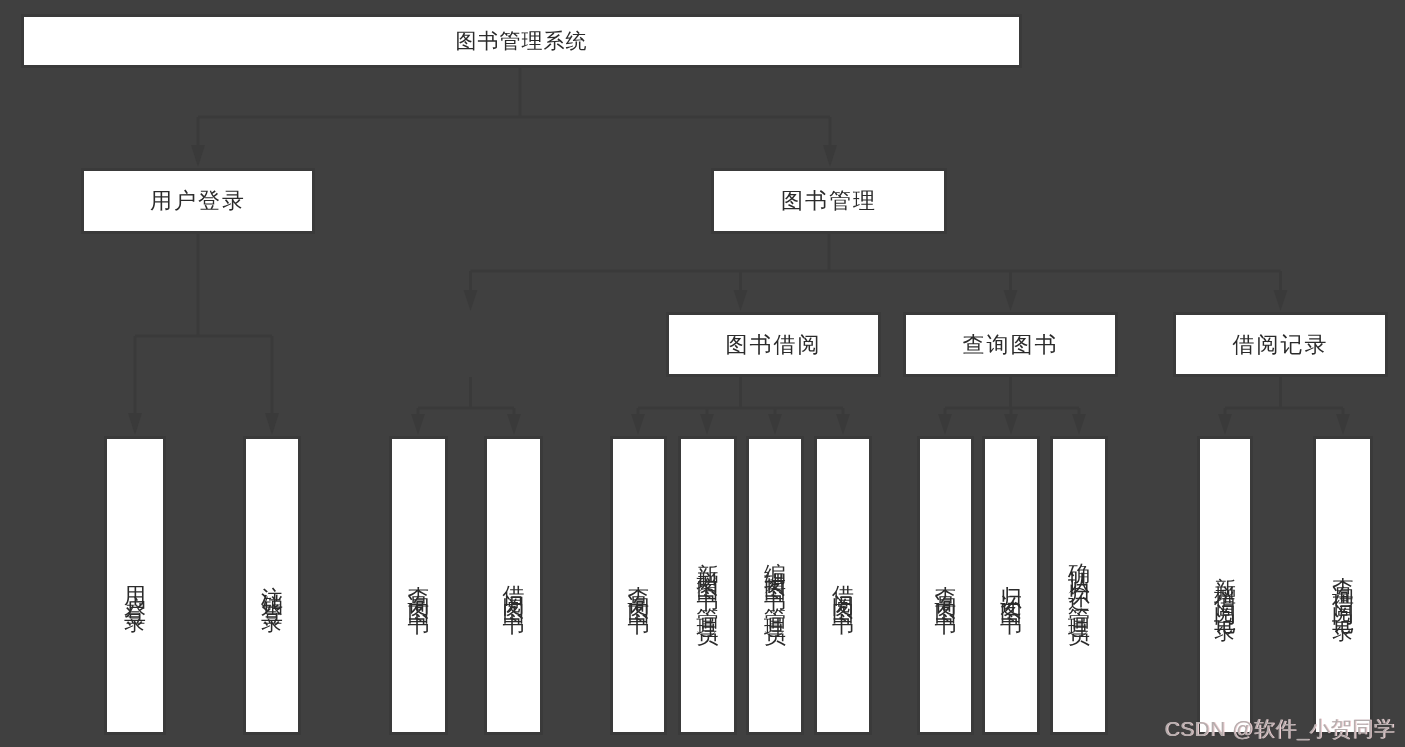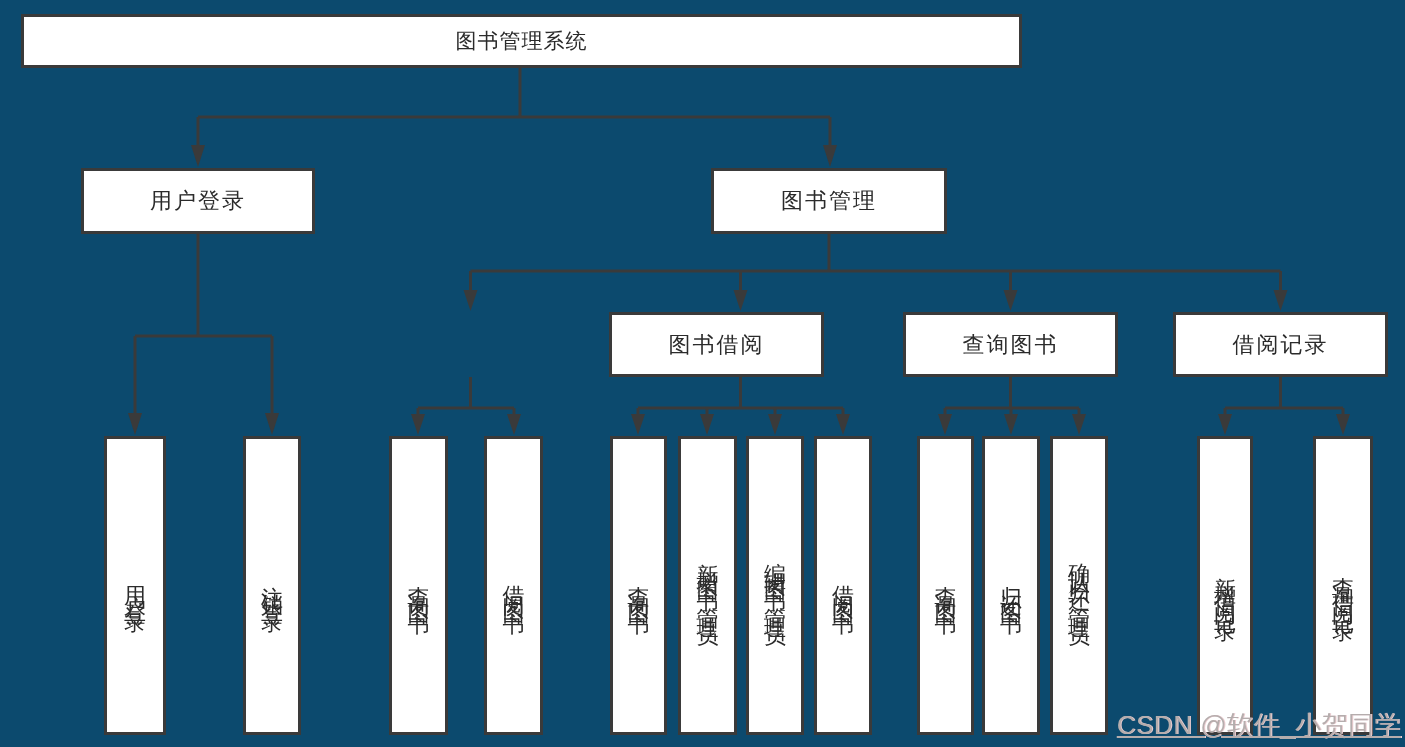--- a/index.html
+++ b/index.html
@@ -1,19 +1,19 @@
 <!DOCTYPE html>
 <html><head>
 <meta charset="utf-8">
 <style>
   html,body{margin:0;padding:0;background:#fff;}
   .stage{
     position:relative;
     width:1405px;height:747px;
-    background:#0c4a6e;
+    background:#404040;
     font-family:"Liberation Sans","DejaVu Sans",sans-serif;
     overflow:hidden;
   }
   .connectors{position:absolute;left:0;top:0;}
   .node{
     position:absolute;
     box-sizing:border-box;
     border:3px solid #3a3a3a;
     background:#fff;
     display:flex;align-items:center;justify-content:center;
@@ -25,27 +25,26 @@
   .vbox{top:436px;height:299px;font-size:22px;}
   .vtext{
     writing-mode:vertical-rl;
     text-orientation:mixed;
     letter-spacing:9px;
     line-height:1.0;
     white-space:nowrap;
   }
   .watermark{
     position:absolute;
-    right:4px;bottom:4px;
-    font-size:26px;
+    right:10px;bottom:4px;
+    font-size:21px;
     color:#b5adad;
     letter-spacing:0.5px;
     text-shadow:1px 0 0 #eccdd1;
     z-index:5;
-    text-decoration:underline;
   }
 </style>
 </head>
 <body>
 
 <div class="stage">
 
   <svg class="connectors" width="1405" height="747" viewBox="0 0 1405 747">
     <g stroke="#3a3a3a" stroke-width="3" fill="none">
 
@@ -90,21 +89,21 @@
     <span>图书管理系统</span>
   </div>
 
   <div class="node l2" style="left:81px;width:234px;">
     <span>用户登录</span>
   </div>
   <div class="node l2" style="left:711px;width:236px;">
     <span>图书管理</span>
   </div>
 
-  <div class="node l3" style="left:609px;justify-content:center;">
+  <div class="node l3" style="left:666px;justify-content:center;">
     <span>图书借阅</span>
   </div>
   <div class="node l3" style="left:903px;">
     <span>查询图书</span>
   </div>
   <div class="node l3" style="left:1173px;">
     <span>借阅记录</span>
   </div>
 
   <div class="node vbox" style="left:104px;width:62px;">

